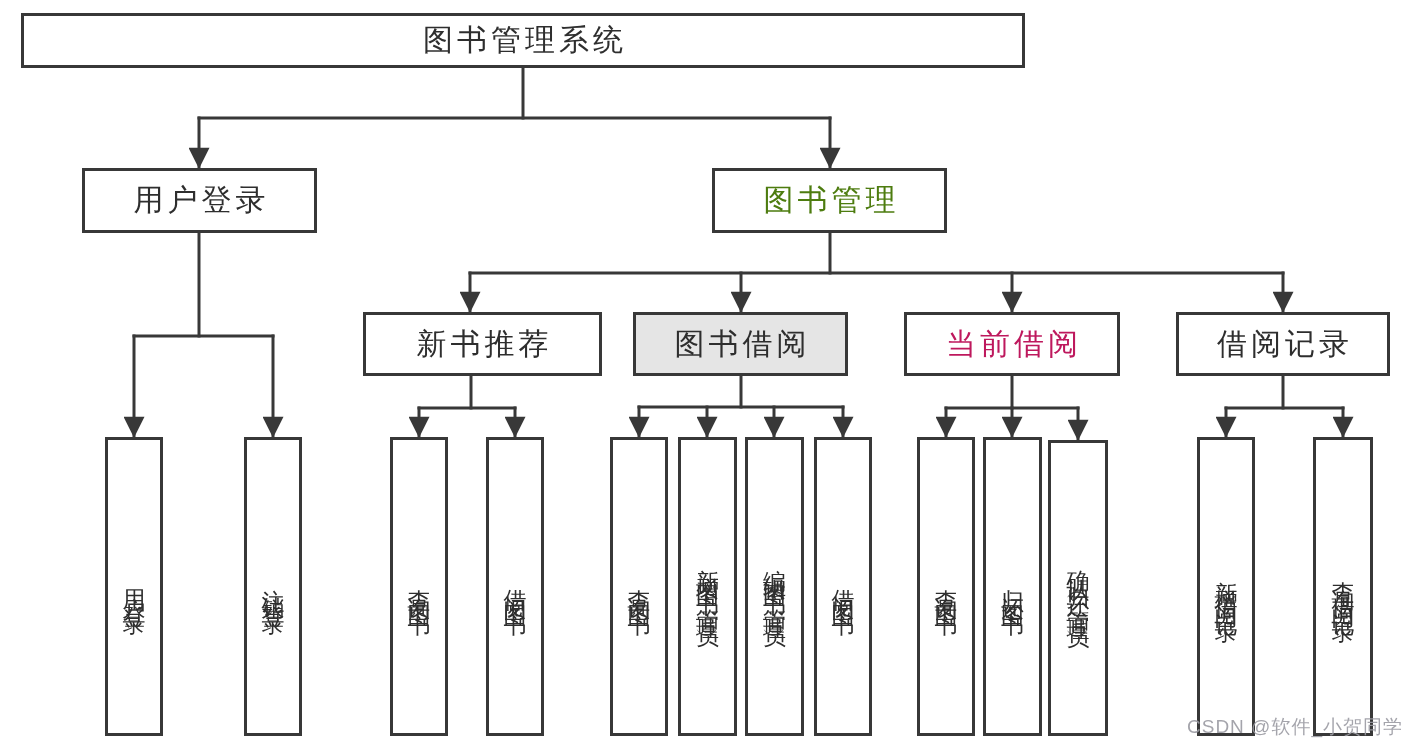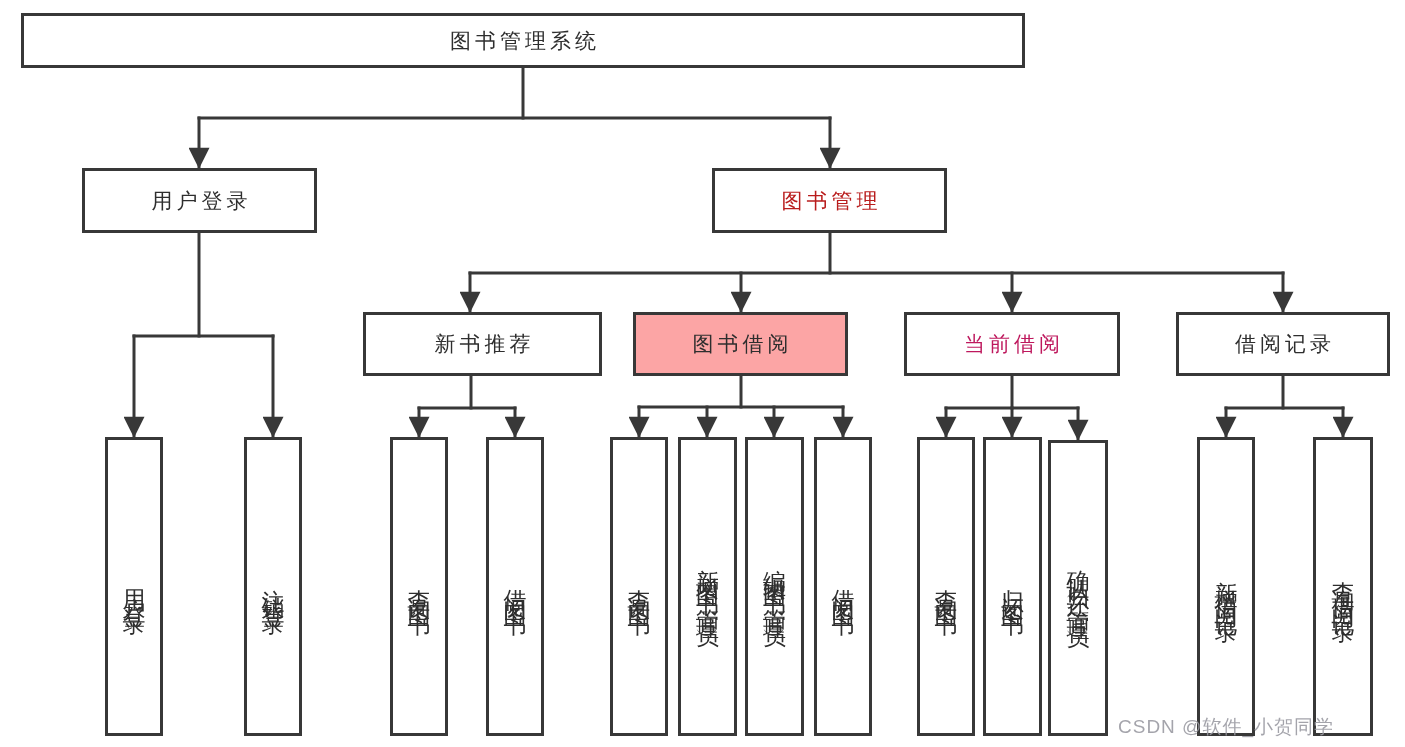--- a/index.html
+++ b/index.html
@@ -29,21 +29,21 @@
     box-sizing: border-box;
     background: #ffffff;
     border: 3px solid #383838;
     color: #2e2e2e;
     display: flex;
     align-items: center;
     justify-content: center;
     z-index: 2;
   }
   .node.h .label {
-    font-size: 21px;
+    font-size: 30px;
     letter-spacing: 4px;
     white-space: nowrap;
     text-indent: 4px; 
   }
   .node.v .label {
     writing-mode: vertical-rl;
     text-orientation: mixed;
     font-size: 23px;
     line-height: 1;
     letter-spacing: 8px;
@@ -107,26 +107,26 @@
   </svg>
 
   <div id="nodes">
       <div class="node h" style="left: 21px; top: 13px; width: 1004px; height: 55px; border-color: rgb(56, 56, 56); background: rgb(255, 255, 255);">
         <span class="label" style="color: rgb(46, 46, 46);">图书管理系统</span>
       </div>
       <div class="node h" style="left: 82px; top: 168px; width: 235px; height: 65px; border-color: rgb(56, 56, 56); background: rgb(255, 255, 255);">
         <span class="label" style="color: rgb(46, 46, 46);">用户登录</span>
       </div>
       <div class="node h" style="left: 712px; top: 168px; width: 235px; height: 65px; border-color: rgb(56, 56, 56); background: rgb(255, 255, 255);">
-        <span class="label" style="color: #b91c1c;">图书管理</span>
+        <span class="label" style="color: #4d7c0f;">图书管理</span>
       </div>
       <div class="node h" style="left: 363px; top: 312px; width: 239px; height: 64px; border-color: rgb(56, 56, 56); background: rgb(255, 255, 255);">
         <span class="label" style="color: rgb(46, 46, 46);">新书推荐</span>
       </div>
-      <div class="node h" style="left: 633px; top: 312px; width: 215px; height: 64px; border-color: rgb(56, 56, 56); background: #fca5a5;">
+      <div class="node h" style="left: 633px; top: 312px; width: 215px; height: 64px; border-color: rgb(56, 56, 56); background: #e5e5e5;">
         <span class="label" style="color: rgb(46, 46, 46);">图书借阅</span>
       </div>
       <div class="node h" style="left: 904px; top: 312px; width: 216px; height: 64px; border-color: rgb(56, 56, 56); background: rgb(255, 255, 255);">
         <span class="label" style="color: #be185d;">当前借阅</span>
       </div>
       <div class="node h" style="left: 1176px; top: 312px; width: 214px; height: 64px; border-color: rgb(56, 56, 56); background: rgb(255, 255, 255);">
         <span class="label" style="color: rgb(46, 46, 46);">借阅记录</span>
       </div>
       <div class="node v" style="left: 105px; top: 437px; width: 58px; height: 299px; border-color: rgb(56, 56, 56); background: rgb(255, 255, 255);">
         <span class="label" style="color: rgb(46, 46, 46);">用户登录</span>
@@ -162,14 +162,14 @@
         <span class="label" style="color: rgb(46, 46, 46);">确认归还（管理员）</span>
       </div>
       <div class="node v" style="left: 1197px; top: 437px; width: 58px; height: 299px; border-color: rgb(56, 56, 56); background: rgb(255, 255, 255);">
         <span class="label" style="color: rgb(46, 46, 46);">新增借阅记录</span>
       </div>
       <div class="node v" style="left: 1313px; top: 437px; width: 60px; height: 299px; border-color: rgb(56, 56, 56); background: rgb(255, 255, 255);">
         <span class="label" style="color: rgb(46, 46, 46);">查询借阅记录</span>
       </div>
     </div>
 
-  <div class="watermark" style="left: 1118px; top: 714px; color: rgb(155, 155, 163);">CSDN @软件_小贺同学</div>
+  <div class="watermark" style="left: 1187px; top: 714px; color: rgb(155, 155, 163);">CSDN @软件_小贺同学</div>
 </div>
 
 </body></html>

